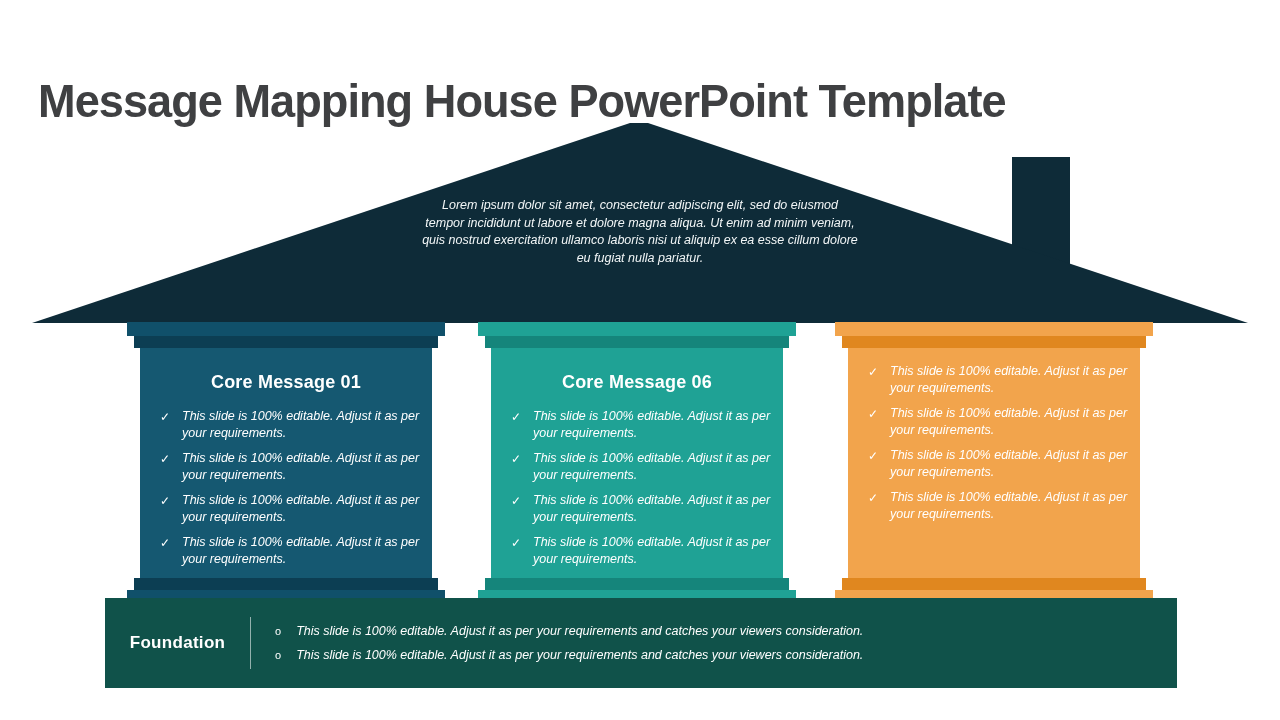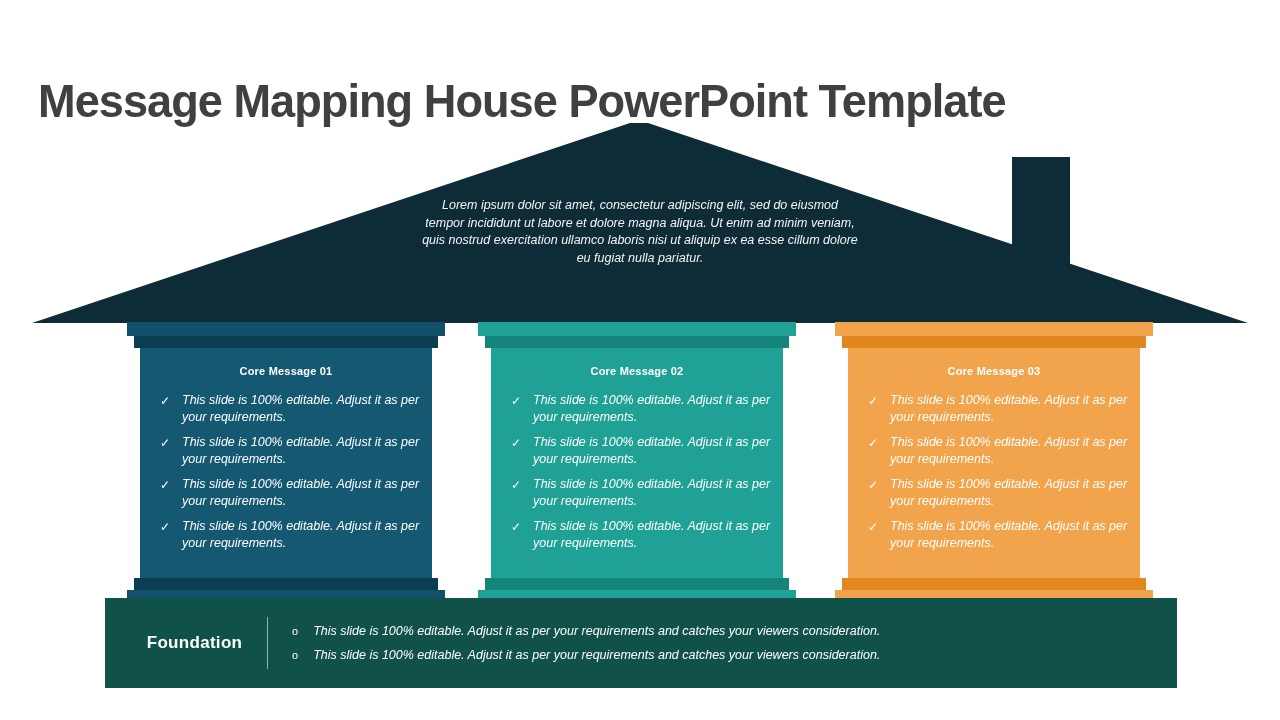--- a/index.html
+++ b/index.html
@@ -41,34 +41,34 @@
   .pillar-1 .pbody{background:#155871;}
 
   .pillar-2 .capA,.pillar-2 .baseA{background:#1FA295;}
   .pillar-2 .capB,.pillar-2 .baseB{background:#15857B;}
   .pillar-2 .pbody{background:#1FA295;}
 
   .pillar-3 .capA,.pillar-3 .baseA{background:#F2A44C;}
   .pillar-3 .capB,.pillar-3 .baseB{background:#E0871F;}
   .pillar-3 .pbody{background:#F2A44C;}
 
-  .ptitle{text-align:center;font-size:11px;font-weight:700;padding-top:17px;letter-spacing:0.2px;}
+  .ptitle{text-align:center;font-size:18px;font-weight:700;padding-top:24px;letter-spacing:0.2px;}
   .bullets{margin:15px 0 0;padding:0 12px 0 20px;list-style:none;}
   .bullets li{
     position:relative;padding-left:22px;margin-bottom:8px;
     font-size:12.5px;font-style:italic;line-height:17px;
   }
   .bullets .check{position:absolute;left:0;top:1px;font-style:normal;font-size:12px;}
 
   
   .foundation{
     position:absolute;left:105px;top:598px;width:1072px;height:90px;
     background:#10524A;color:#ffffff;display:flex;align-items:center;
   }
-  .f-label{width:145px;text-align:center;font-size:17px;font-weight:700;letter-spacing:0.3px;padding-left:17px;}
+  .f-label{width:145px;text-align:center;font-size:17px;font-weight:700;letter-spacing:0.3px;}
   .f-divider{width:1px;height:52px;background:rgba(255,255,255,0.55);}
   .f-rows{flex:1;padding-left:24px;display:flex;flex-direction:column;gap:10px;}
   .f-row{display:flex;align-items:baseline;font-size:12.5px;font-style:italic;line-height:14px;}
   .f-o{font-style:normal;font-size:11px;margin-right:15px;}
 </style>
 </head>
 <body>
 
 <div class="slide">
 
@@ -98,37 +98,36 @@
       </ul>
     </div>
   </div>
 
   <div class="pillar pillar-2">
     <div class="capA"></div>
     <div class="capB"></div>
     <div class="baseB"></div>
     <div class="baseA"></div>
     <div class="pbody">
-      <div class="ptitle">Core Message 02</div>
+      <div class="ptitle">Core Message 06</div>
       <ul class="bullets">
         <li><span class="check">✓</span><span>This slide is 100% editable. Adjust it as per your requirements.</span></li>
         <li><span class="check">✓</span><span>This slide is 100% editable. Adjust it as per your requirements.</span></li>
         <li><span class="check">✓</span><span>This slide is 100% editable. Adjust it as per your requirements.</span></li>
         <li><span class="check">✓</span><span>This slide is 100% editable. Adjust it as per your requirements.</span></li>
       </ul>
     </div>
   </div>
 
   <div class="pillar pillar-3">
     <div class="capA"></div>
     <div class="capB"></div>
     <div class="baseB"></div>
     <div class="baseA"></div>
     <div class="pbody">
-      <div class="ptitle">Core Message 03</div>
       <ul class="bullets">
         <li><span class="check">✓</span><span>This slide is 100% editable. Adjust it as per your requirements.</span></li>
         <li><span class="check">✓</span><span>This slide is 100% editable. Adjust it as per your requirements.</span></li>
         <li><span class="check">✓</span><span>This slide is 100% editable. Adjust it as per your requirements.</span></li>
         <li><span class="check">✓</span><span>This slide is 100% editable. Adjust it as per your requirements.</span></li>
       </ul>
     </div>
   </div>
 
   <div class="foundation">

